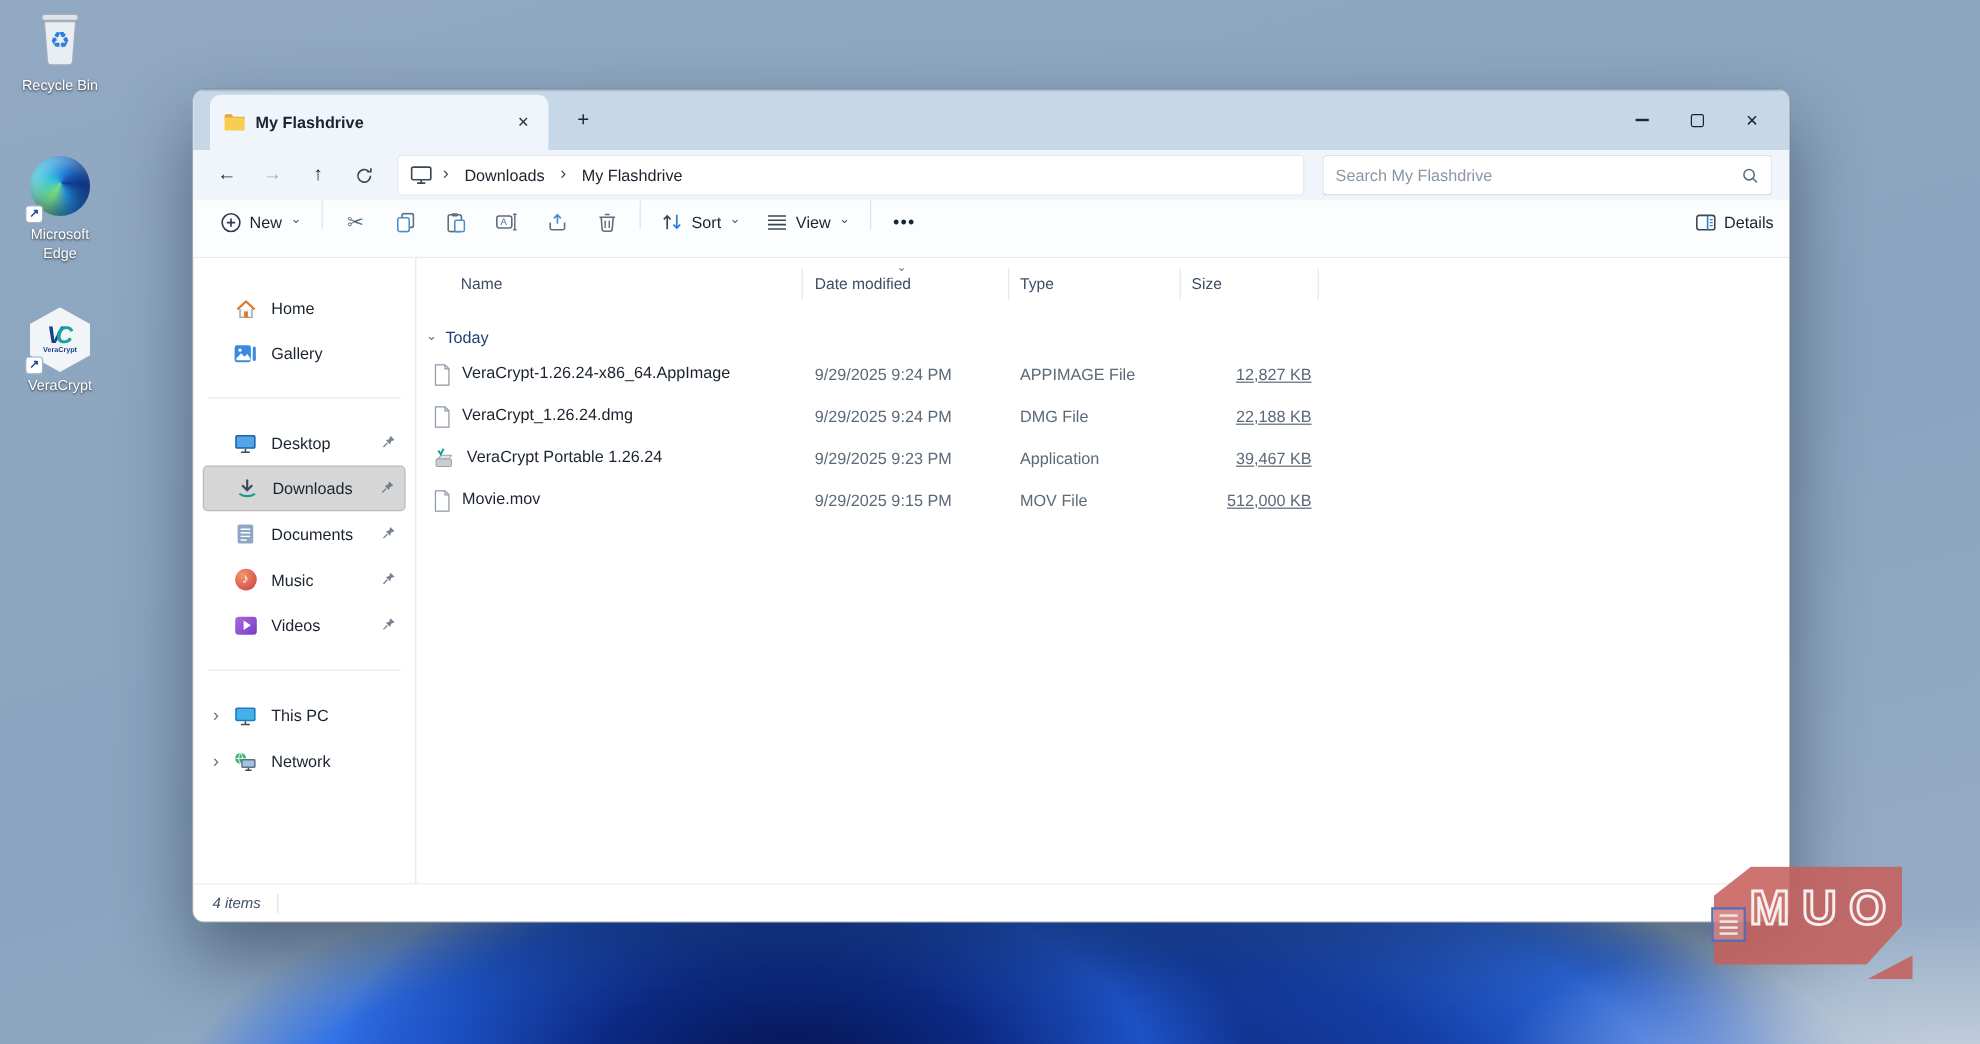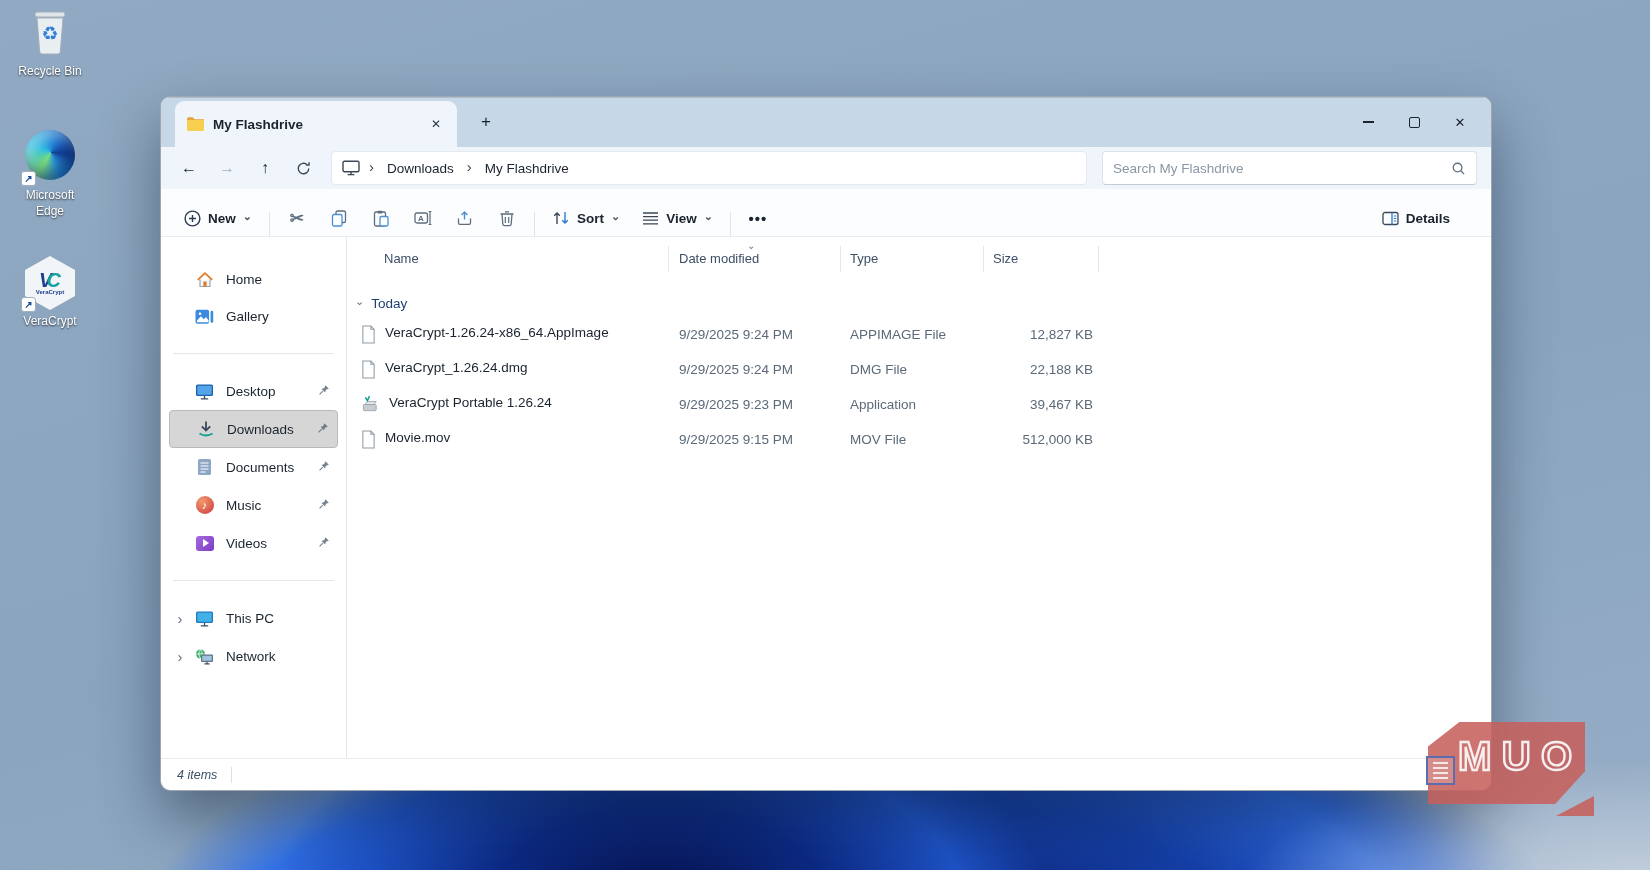--- a/index.html
+++ b/index.html
@@ -28,21 +28,21 @@
     background:conic-gradient(from 210deg at 52% 45%, #7ee07a, #2dbfe0 22%, #1e77d4 48%, #123f96 68%, #2a9ade 86%, #7ee07a);
     box-shadow:inset -6px -8px 14px rgba(9,32,90,.55), inset 6px 8px 10px rgba(255,255,255,.35); }
   .vc-hex { width:50px; height:54px; margin:0 auto; background:#f2f5f7;
     clip-path:polygon(50% 0,100% 26%,100% 74%,50% 100%,0 74%,0 26%);
     display:flex; flex-direction:column; align-items:center; justify-content:center; }
   .vc-letters { font-weight:bold; font-style:italic; font-size:20px; line-height:18px; }
   .vc-v { color:#1b3f8f; } .vc-c { color:#17a0a0; margin-left:-6px; }
   .vc-cap { font-size:6px; color:#1b3f8f; font-weight:bold; }
 
   
-  .window { position:absolute; left:160px; top:96px; width:1332px; height:695px;
+  .window { position:absolute; left:160px; top:74px; width:1332px; height:695px;
     border-radius:10px; background:#fff; overflow:hidden;
     border:1px solid rgba(40,60,80,.45);
     box-shadow:0 28px 60px rgba(10,25,45,.45); display:flex; flex-direction:column; }
 
   .titlebar { height:50px; background:#c6d7e8; position:relative; flex:0 0 auto;
     box-shadow:inset 0 1px 0 rgba(120,140,160,.35); }
   .tab { position:absolute; left:14px; top:4px; width:282px; height:46px; background:#eff5fb;
     border-radius:9px 9px 0 0; display:flex; align-items:center; padding:0 10px 0 12px; gap:9px; }
   .tab-title { font-size:13.5px; color:#1a232e; font-weight:bold; flex:1; }
   .tab-close { width:22px; height:22px; border-radius:4px; text-align:center; line-height:22px;
@@ -61,22 +61,22 @@
   .nav-btn.disabled { color:#a3b2c0; }
   .address-box { margin-left:8px; height:34px; flex:0 0 auto; width:756px; background:#fff; border-radius:4px;
     border:1px solid #e3e9f0; display:flex; align-items:center; padding:0 10px; gap:7px; font-size:13.5px; color:#1a232e; }
   .crumb { padding:2px 4px; border-radius:3px; cursor:pointer; }
   .crumb-sep { color:#3b4754; font-size:15px; line-height:1; padding:0 2px 3px; }
   .search-box { margin-left:13px; height:34px; flex:1; background:#fff; border-radius:4px;
     border:1px solid #dbe2ea; border-bottom-color:#c2ccd6; display:flex; align-items:center; padding:0 10px; gap:8px; }
   .search-box input { flex:1; border:none; outline:none; font-size:13.5px; color:#1a232e; font-family:inherit; background:transparent; }
   .search-box input::placeholder { color:#8a97a5; }
 
-  .toolbar { height:48px; background:#fbfdfe; border-bottom:1px solid #e8ecef; display:flex; align-items:flex-end;
-    padding:0 30px 0 12px; flex:0 0 auto;font-weight:bold; }
+  .toolbar { height:48px; background:#fbfdfe; border-bottom:1px solid #e8ecef; display:flex; align-items:flex-start;
+    padding:0 2px 0 12px; flex:0 0 auto; }
   .tb-btn { display:flex; align-items:center; gap:7px; padding:0 11px; height:36px; border-radius:4px;
     font-size:13.5px; color:#1a232e; cursor:pointer; flex:0 0 auto; }
   .tb-icon-btn { width:42px; height:36px; display:flex; align-items:center; justify-content:center; border-radius:4px; cursor:pointer; flex:0 0 auto; }
   .tb-sep { width:1px; height:24px; background:#dfe4e9; margin:0 6px; flex:0 0 auto; }
   .chev { font-size:11px; color:#4a5866; line-height:1; margin-top:-4px; }
   .cut-glyph { font-size:17px; color:#5e6e7e; }
   .more-glyph { font-size:15px; letter-spacing:1px; color:#1b2530; }
   .tb-spacer { flex:1; }
 
   .body { flex:1; display:flex; min-height:0; }
@@ -104,21 +104,21 @@
   .h-type { width:143px; padding-left:9px; }
   .h-size { width:115px; padding-left:9px; }
   .sort-caret { position:absolute; top:-13px; left:78px; font-size:10px; color:#6b7a8a; }
   .group-row { display:flex; align-items:center; gap:7px; margin:8px 0 0 8px; height:28px; color:#1f3f77; cursor:pointer; }
   .group-chev { font-size:11px; color:#5e6e7e; margin-top:-3px; }
   .frow { display:flex; align-items:center; height:35px; cursor:pointer; }
   .c-name { width:322px; display:flex; gap:9px; padding-left:14px; color:#1a232e; }
   .c-date,.c-type { color:#5b6978; }
   .c-date { width:172px; padding-left:10px; }
   .c-type { width:143px; padding-left:9px; }
-  .c-size { width:115px; text-align:right; padding-right:6px; color:#5b6978; }
+  .c-size { width:115px; text-align:right; padding-right:6px; color:#5b6978;text-decoration:underline; }
 
   .statusbar { height:32px; border-top:1px solid #ececec; display:flex; align-items:center; padding:0 16px;
     font-size:12.5px; color:#3f5068; flex:0 0 auto;font-style:italic; }
   .status-sep { width:1px; height:16px; background:#e0e0e0; margin-left:14px; }
 
   
   .muo { position:absolute; left:1424px; top:716px; width:178px; height:102px; pointer-events:none; }
   .muo-main { position:absolute; left:4px; top:6px; width:157px; height:82px; background:rgba(197,95,92,.87);
     clip-path:polygon(20% 0,100% 0,100% 60%,81% 100%,0 100%,0 30%); }
   .muo-tri { position:absolute; left:132px; top:80px; width:38px; height:20px; background:rgba(197,95,92,.87);

